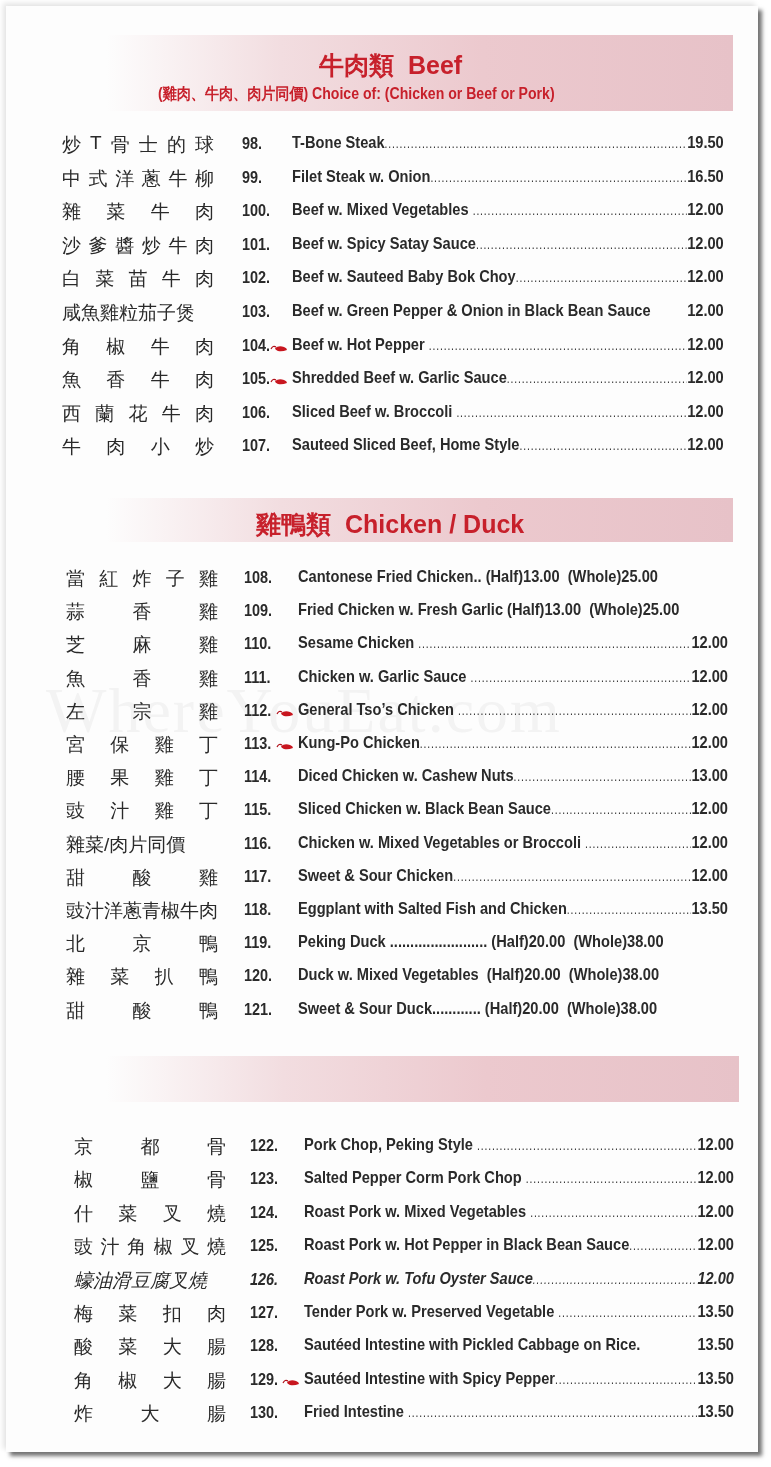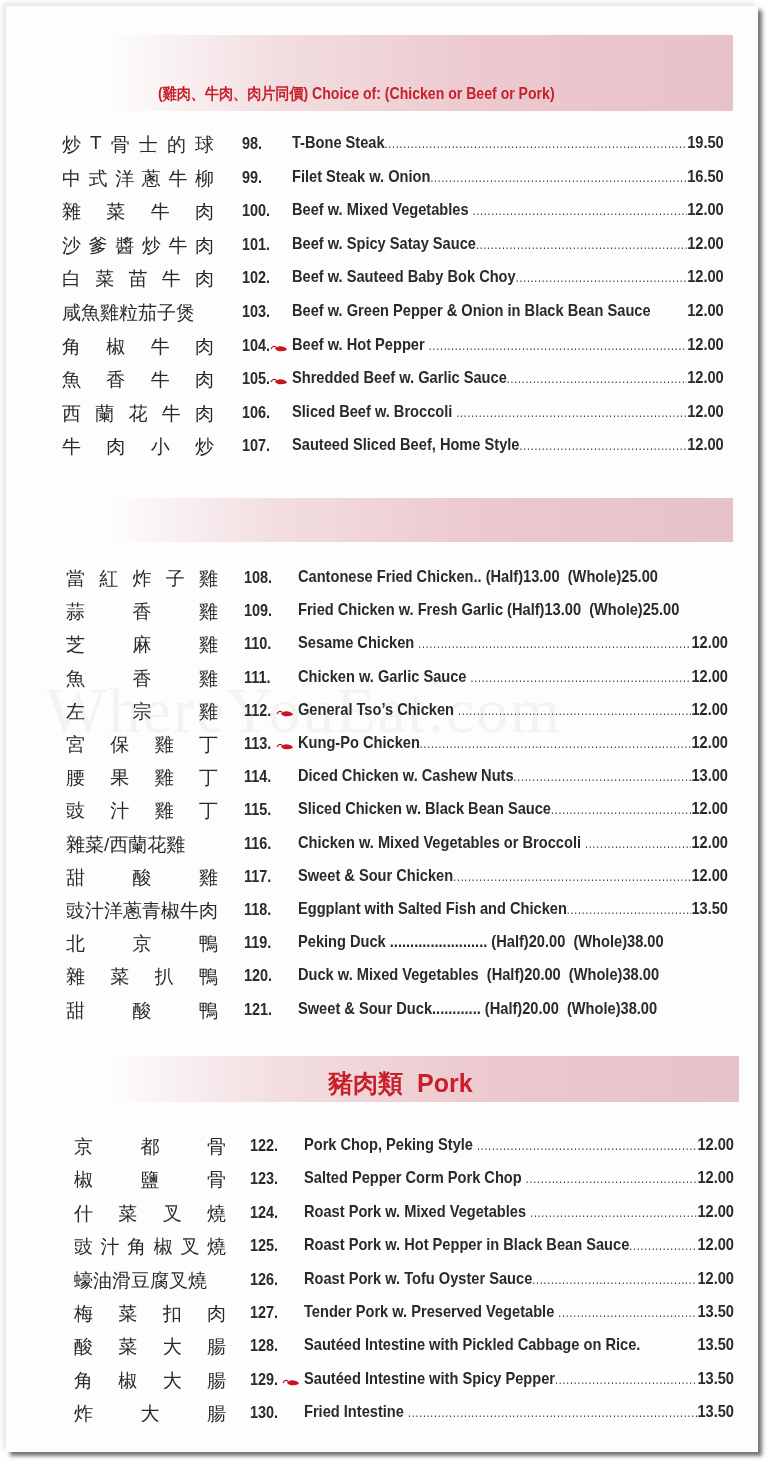--- a/index.html
+++ b/index.html
@@ -51,28 +51,31 @@
   .desc .dots { flex: 1 1 auto; overflow: hidden; white-space: nowrap; letter-spacing: 1px; font-weight: normal; font-size: 12px; }
   .desc .price { flex: 0 0 auto; }
 </style>
 </head>
 <body>
 
 <div class="page">
   <div class="watermark">WhereYouEat.com</div>
 
   <div class="band" style="left:100px; top:29px; width:627px; height:76px;"></div>
+  <div class="band-title" style="left:313px; top:43px;">
+    <span class="zh">牛肉類</span><span>Beef</span>
+  </div>
   <div class="band-sub" style="left:152px; top:78px;">(雞肉、牛肉、肉片同價)  Choice of: (Chicken or Beef or Pork)</div>
 
   <div class="band" style="left:100px; top:492px; width:627px; height:44px;"></div>
+  <div class="band-title" style="left:250px; top:502px;">
+    <span class="zh">雞鴨類</span><span>Chicken / Duck</span>
+  </div>
 
   <div class="band" style="left:100px; top:1050px; width:633px; height:46px;"></div>
-  <div class="band-title" style="left:322px; top:1061px;">
-    <span class="zh">豬肉類</span><span>Pork</span>
-  </div>
 
   <div id="rows">
       <div class="row" style="top: 126px; left: 0px; width: 752px;">
         <div class="zh-name" style="left: 56px;">
           <span>炒</span>
           <span>T</span>
           <span>骨</span>
           <span>士</span>
           <span>的</span>
           <span>球</span>
@@ -333,21 +336,21 @@
         </div>
         <span class="num" style="left: 238px;">115.</span>
         <div class="desc" style="left: 292px; width: 500px;">
           <span style="white-space: pre;">Sliced Chicken w. Black Bean Sauce</span>
           <span class="dots">........................................................................................................................................................................................................</span>
           <span class="price">12.00</span>
         </div>
       </div>
       <div class="row" style="top: 826px; left: 0px; width: 752px;">
         <div class="zh-name" style="left: 60px; justify-content: flex-start;">
-          <span>雜菜/西蘭花雞</span>
+          <span>雜菜/肉片同價</span>
         </div>
         <span class="num" style="left: 238px;">116.</span>
         <div class="desc" style="left: 292px; width: 500px;">
           <span style="white-space: pre;">Chicken w. Mixed Vegetables or Broccoli </span>
           <span class="dots">........................................................................................................................................................................................................</span>
           <span class="price">12.00</span>
         </div>
       </div>
       <div class="row" style="top: 859px; left: 0px; width: 752px;">
         <div class="zh-name" style="left: 60px;">
@@ -462,21 +465,21 @@
           <span>叉</span>
           <span>燒</span>
         </div>
         <span class="num" style="left: 244px;">125.</span>
         <div class="desc" style="left: 298px; width: 500px;">
           <span style="white-space: pre;">Roast Pork w. Hot Pepper in Black Bean Sauce</span>
           <span class="dots">........................................................................................................................................................................................................</span>
           <span class="price">12.00</span>
         </div>
       </div>
-      <div class="row" style="top: 1262px; left: 0px; width: 608px;">
+      <div class="row" style="top: 1262px; left: 0px; width: 608px; font-style: italic;">
         <div class="zh-name" style="left: 68px; justify-content: flex-start;">
           <span>蠔油滑豆腐叉燒</span>
         </div>
         <span class="num" style="left: 244px;">126.</span>
         <div class="desc" style="left: 298px; width: 500px;">
           <span style="white-space: pre;">Roast Pork w. Tofu Oyster Sauce</span>
           <span class="dots">........................................................................................................................................................................................................</span>
           <span class="price">12.00</span>
         </div>
       </div>

